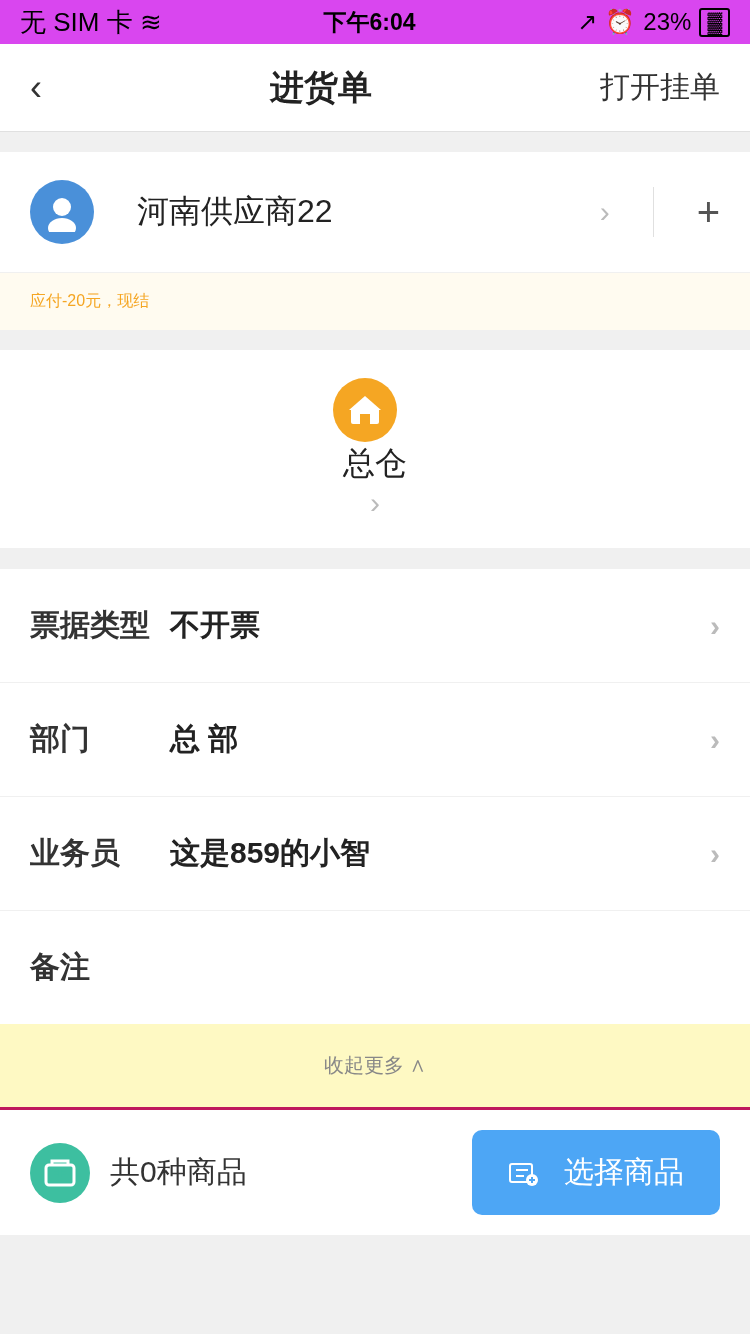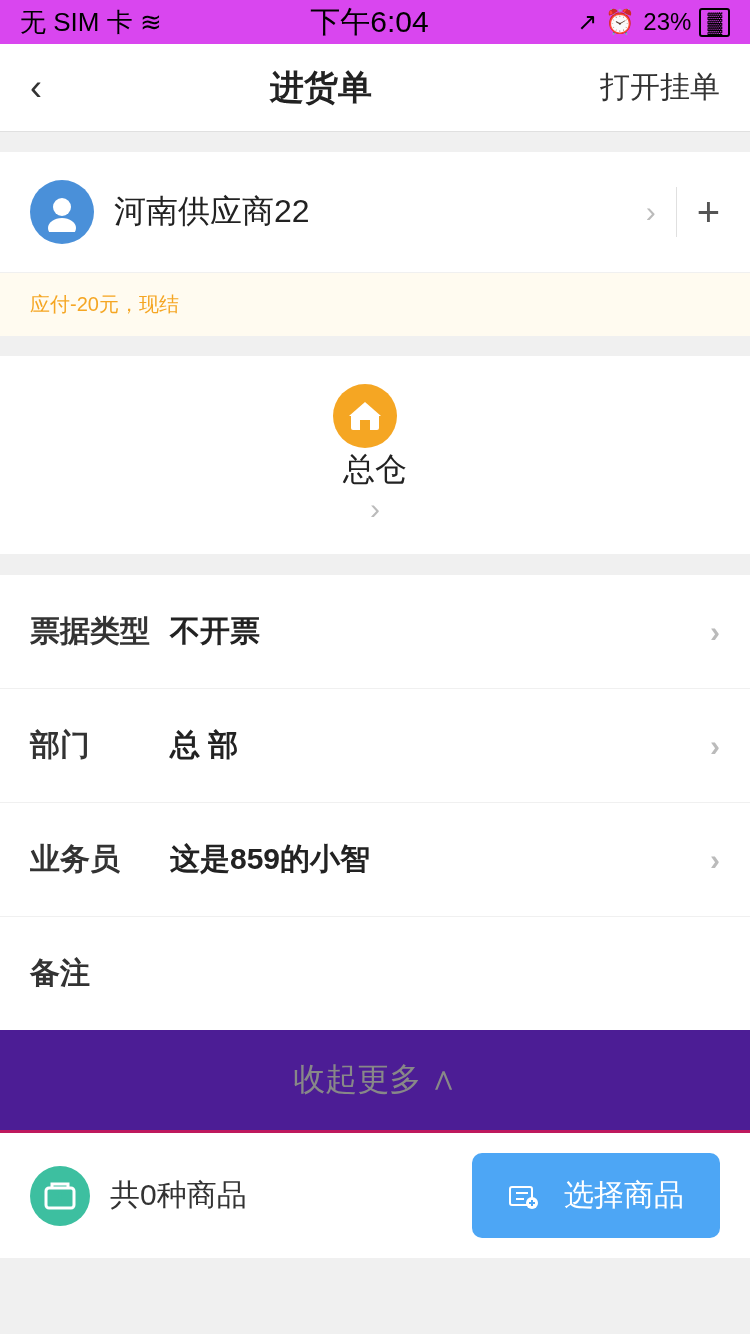--- a/index.html
+++ b/index.html
@@ -16,21 +16,21 @@
       height: 44px;
       background: #d946ef;
       display: flex;
       align-items: center;
       justify-content: space-between;
       padding: 0 20px;
       font-size: 28px;
       color: #000;
     }
     .status-left { font-size: 26px; }
-    .status-center { font-size: 30px; font-weight: 400; }
+    .status-center { font-size: 23px; font-weight: 700; }
     .status-right { display: flex; align-items: center; gap: 8px; font-size: 24px; }
 
     
     .nav-bar {
       height: 88px;
       background: #fff;
       display: flex;
       align-items: center;
       justify-content: space-between;
       padding: 0 30px;
@@ -63,20 +63,21 @@
       background: #fff;
       margin-bottom: 0;
     }
 
     
     .supplier-row {
       display: flex;
       align-items: center;
       padding: 28px 30px;
       border-bottom: 1px solid #f0f0f0;
+      gap: 23px;
     }
     .supplier-avatar {
       width: 64px;
       height: 64px;
       border-radius: 50%;
       background: #4a90d9;
       display: flex;
       align-items: center;
       justify-content: center;
       margin-right: 20px;
@@ -102,21 +103,21 @@
     .add-icon {
       font-size: 40px;
       color: #555;
       cursor: pointer;
     }
 
     
     .notice-banner {
       background: #fffbf0;
       padding: 18px 30px;
-      font-size: 20px;
+      font-size: 16px;
       color: #f5a623;
     }
 
     
     .warehouse-row {
       display: flex;
       align-items: center;
       padding: 28px 30px;
       background: #fff;
       flex-direction: column;
@@ -164,24 +165,24 @@
     .form-value.placeholder {
       color: #ccc;
     }
     .form-chevron {
       color: #bbb;
       font-size: 30px;
     }
 
     
     .collapse-row {
-      background: #4c1d95;
+      background: #fef9c3;
       text-align: center;
       padding: 28px 10px;
-      font-size: 32px;
+      font-size: 20px;
       color: #888;
       cursor: pointer;
     }
 
     
     .bottom-bar {
       background: #fff;
       display: flex;
       align-items: center;
       padding: 20px 30px;

